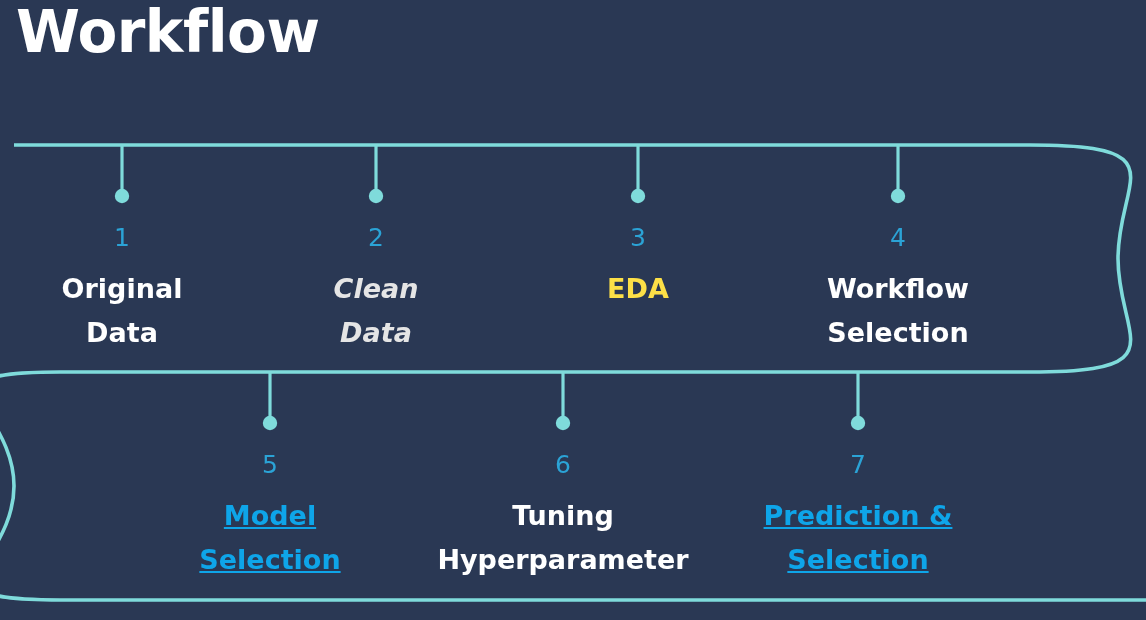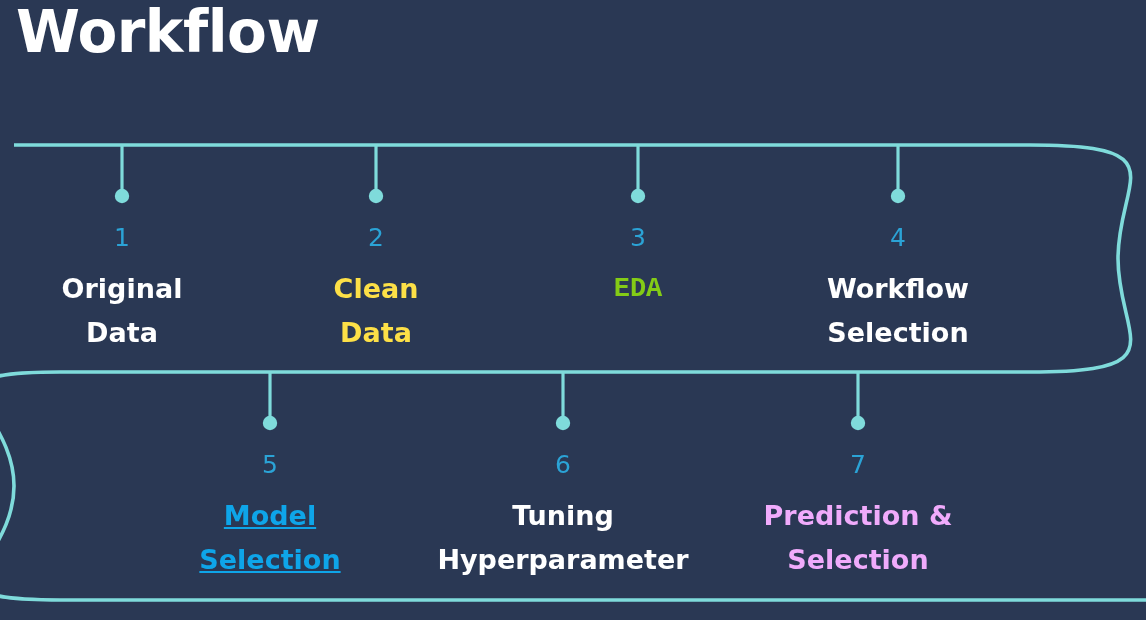--- a/index.html
+++ b/index.html
@@ -97,28 +97,28 @@
   <div id="steps-layer">
       <div class="step" style="left: 122px; top: 225px;">
         <div class="step-num" style="color: rgb(43, 163, 214);">1</div>
         <div class="step-label" style="color: rgb(255, 255, 255);">
           <span class="ln">Original</span>
           <span class="ln">Data</span>
         </div>
       </div>
       <div class="step" style="left: 376px; top: 225px;">
         <div class="step-num" style="color: rgb(43, 163, 214);">2</div>
-        <div class="step-label" style="color: #fde047;">
+        <div class="step-label" style="color: #e5e5e5; font-style: italic;">
           <span class="ln">Clean</span>
           <span class="ln">Data</span>
         </div>
       </div>
       <div class="step" style="left: 638px; top: 225px;">
         <div class="step-num" style="color: rgb(43, 163, 214);">3</div>
-        <div class="step-label" style="color: #84cc16; font-family: Liberation Mono, monospace;">
+        <div class="step-label" style="color: #fde047;">
           <span class="ln">EDA</span>
         </div>
       </div>
       <div class="step" style="left: 898px; top: 225px;">
         <div class="step-num" style="color: rgb(43, 163, 214);">4</div>
         <div class="step-label" style="color: rgb(255, 255, 255);">
           <span class="ln">Workflow</span>
           <span class="ln">Selection</span>
         </div>
       </div>
@@ -131,20 +131,20 @@
       </div>
       <div class="step" style="left: 563px; top: 452px;">
         <div class="step-num" style="color: rgb(43, 163, 214);">6</div>
         <div class="step-label" style="color: rgb(255, 255, 255);">
           <span class="ln">Tuning</span>
           <span class="ln">Hyperparameter</span>
         </div>
       </div>
       <div class="step" style="left: 858px; top: 452px;">
         <div class="step-num" style="color: rgb(43, 163, 214);">7</div>
-        <div class="step-label" style="color: #f0abfc;">
+        <div class="step-label" style="color: #0ea5e9; text-decoration: underline;">
           <span class="ln">Prediction &amp;</span>
           <span class="ln">Selection</span>
         </div>
       </div>
     </div>
 
 </div>
 
 </body></html>

